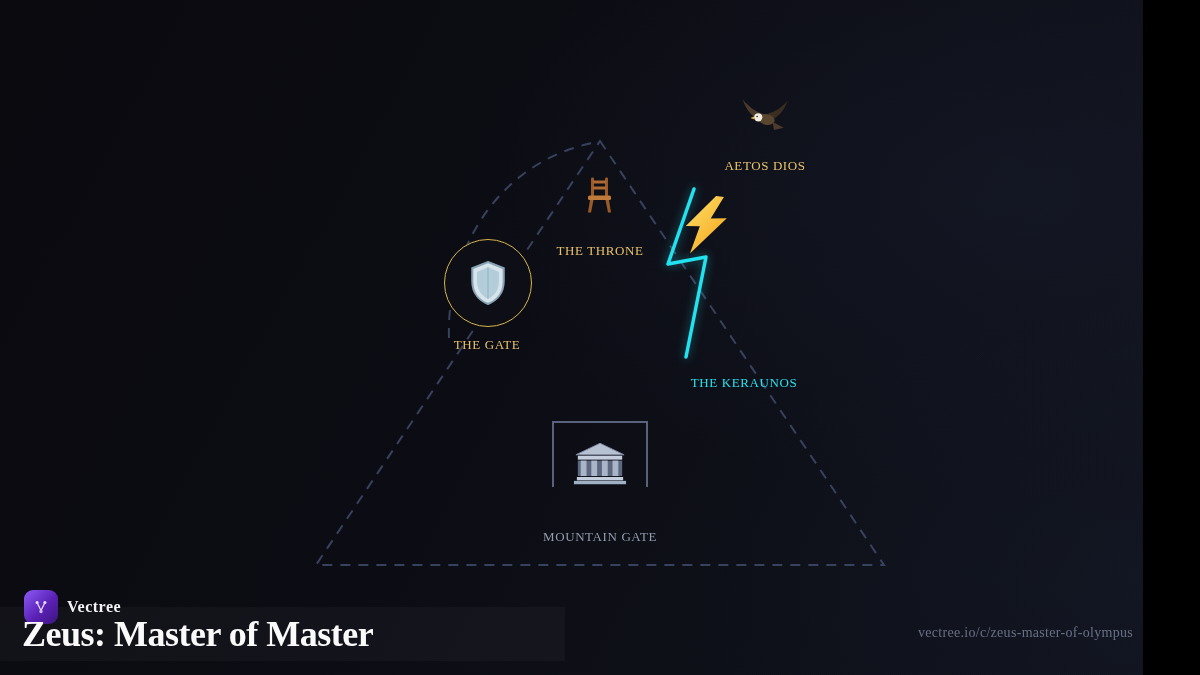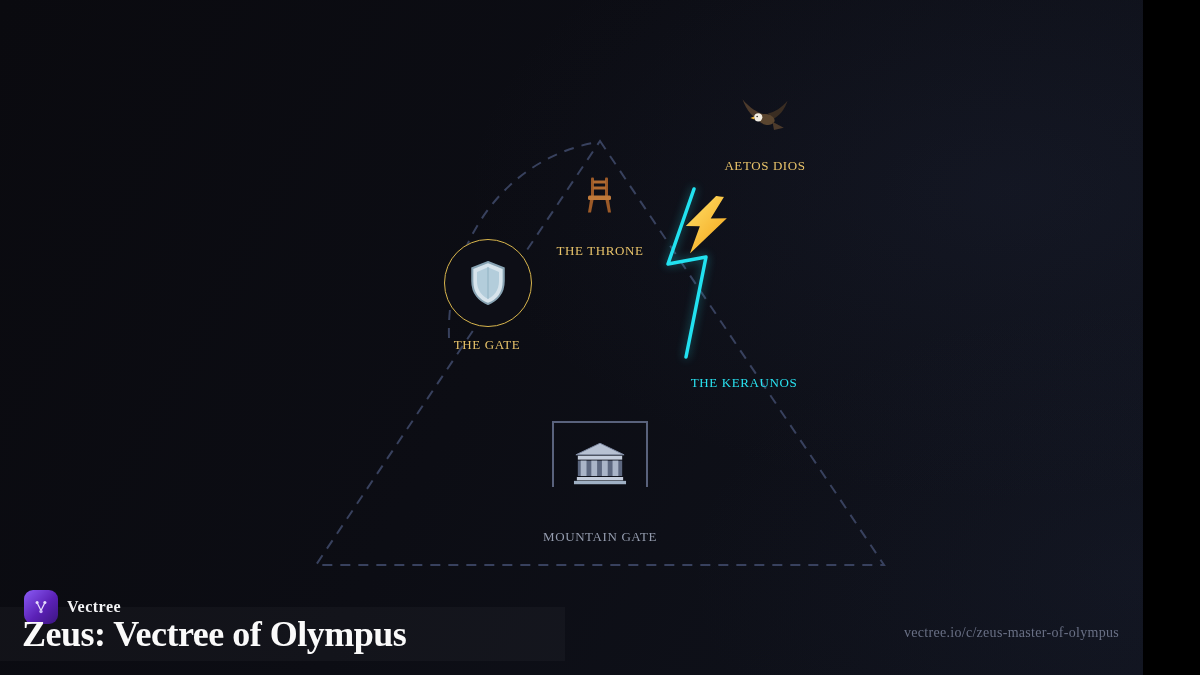--- a/index.html
+++ b/index.html
@@ -52,21 +52,21 @@
 
   .title-panel{
     position:absolute;left:0;top:607px;width:565px;height:54px;
     background:rgba(255,255,255,0.03);
   }
   .page-title{
     position:absolute;left:22px;top:613px;
     color:#fafafa;font-size:36px;font-weight:bold;letter-spacing:-0.5px;white-space:nowrap;
   }
   .share-url{
-    position:absolute;right:24px;top:625px;
+    position:absolute;right:10px;top:625px;
     color:#697085;font-size:14px;letter-spacing:.3px;
   }
 </style>
 </head>
 <body>
 
 <div class="stage">
 
   <svg class="overlay" viewBox="0 0 1200 675">
     <path d="M600 141 L884 565 L316 565 Z" fill="none" stroke="#3d4766" stroke-width="2" stroke-dasharray="10 8" opacity="0.9"></path>
@@ -146,16 +146,16 @@
       <svg width="22" height="22" viewBox="0 0 34 34">
         <path d="M11.8 12 L16.2 21 M22.2 12 L17.8 21" stroke="#e7defc" stroke-width="2" stroke-linecap="round"></path>
         <circle cx="11" cy="10" r="2.4" fill="#e7defc"></circle>
         <circle cx="23" cy="10" r="2.4" fill="#e7defc"></circle>
         <circle cx="17" cy="24" r="2.6" fill="#cdbcf9"></circle>
       </svg>
     </div>
     <span class="brand-name">Vectree</span>
   </div>
 
-  <div class="page-title">Zeus: Vectree of Olympus</div>
+  <div class="page-title">Zeus: Master of Master</div>
   <div class="share-url">vectree.io/c/zeus-master-of-olympus</div>
 
 </div>
 
 </body></html>

